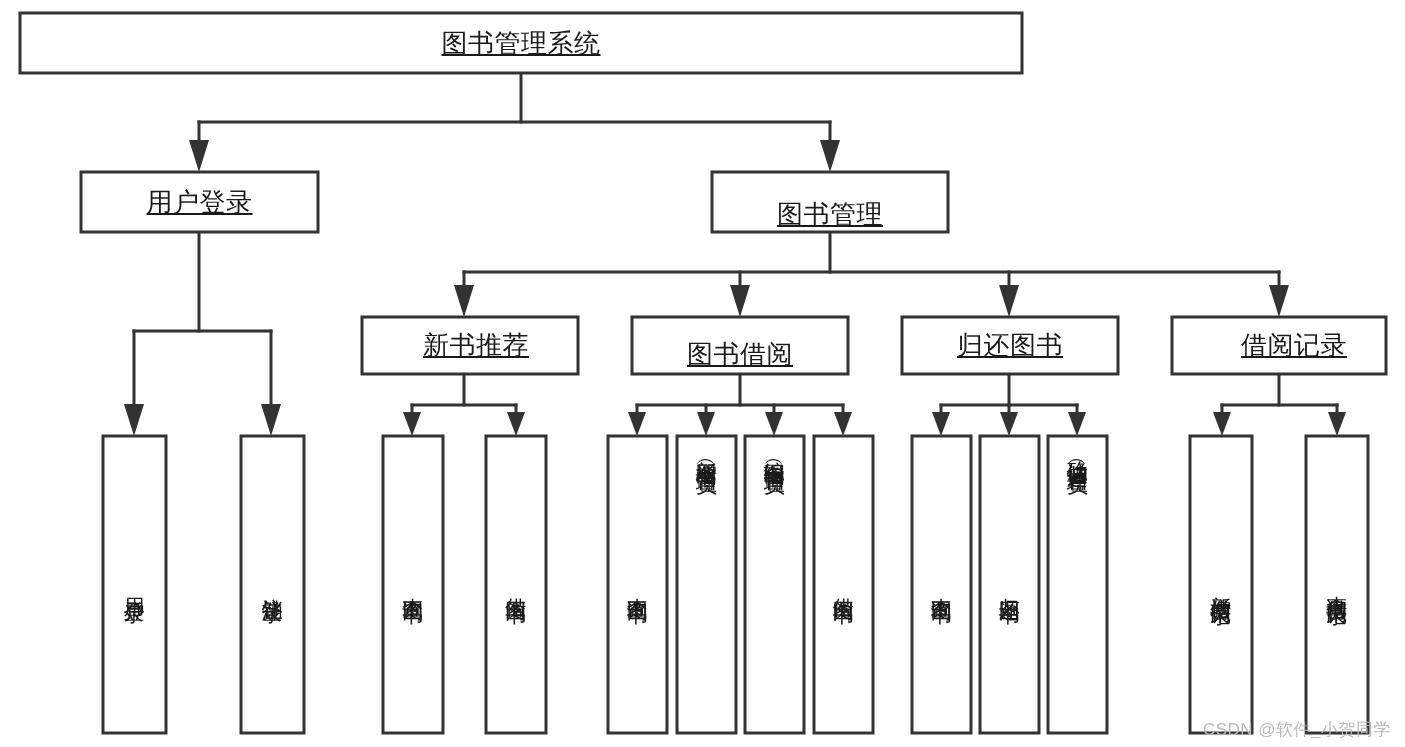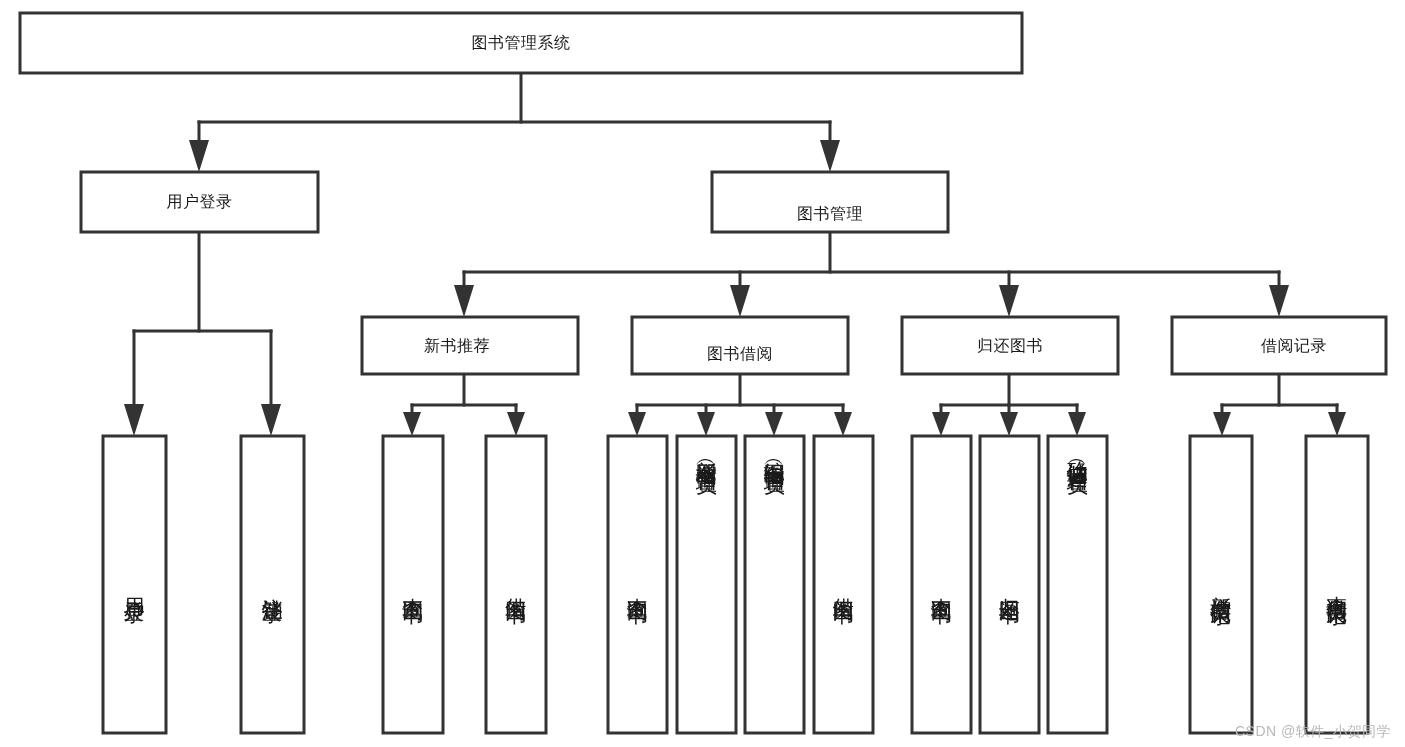--- a/index.html
+++ b/index.html
@@ -41,23 +41,24 @@
   .node-label {
     position: absolute;
     display: flex;
     align-items: center;
     justify-content: center;
     color: #1a1a1a;
     font-family: "Liberation Sans", "DejaVu Sans", sans-serif;
     pointer-events: none;
   }
   .node-label.horizontal {
-    font-size: 16px;
+    font-size: 26px;
     line-height: 1.1;
     letter-spacing: 0.5px;
+    text-decoration: underline;
   }
   .node-label.vertical {
     writing-mode: vertical-rl;
     text-orientation: upright;
     font-size: 21px;
     line-height: 1.12;
     letter-spacing: 2px;
     justify-content: flex-start;
     padding-top: 8px;
     box-sizing: border-box;
@@ -66,21 +67,21 @@
     justify-content: center;
     padding-top: 0;
   }
   .title-label {
     font-size: 22px;
   }
   .watermark {
     position: absolute;
     right: 14px;
     bottom: 6px;
-    font-size: 14px;
+    font-size: 17px;
     color: #b9b9b9;
     font-family: "Liberation Sans", "DejaVu Sans", sans-serif;
     letter-spacing: 0.5px;
     white-space: nowrap;
   }
 </style>
 </head>
 <body>
 
 <div id="canvas">
@@ -179,21 +180,21 @@
 
     <rect class="node-box" x="1190" y="436" width="62" height="297"></rect>
     <rect class="node-box" x="1306" y="436" width="62" height="297"></rect>
   </svg>
 
   <div class="node-label horizontal title-label" style="left:20px; top:13px; width:1002px; height:60px;">图书管理系统</div>
 
   <div class="node-label horizontal" style="left:81px; top:172px; width:237px; height:60px;">用户登录</div>
   <div class="node-label horizontal" style="left:712px; top:184px; width:236px; height:60px;">图书管理</div>
 
-  <div class="node-label horizontal" style="left:349px; top:317px; width:216px; height:57px;">新书推荐</div>
+  <div class="node-label horizontal" style="left:368px; top:317px; width:216px; height:57px;">新书推荐</div>
   <div class="node-label horizontal" style="left:632px; top:317px; width:216px; height:74px;">图书借阅</div>
   <div class="node-label horizontal" style="left:902px; top:317px; width:216px; height:57px;">归还图书</div>
   <div class="node-label horizontal" style="left:1172px; top:317px; width:244px; height:57px;">借阅记录</div>
 
   <div class="node-label vertical v-short" style="left:103px; top:436px; width:63px; height:297px;">用户登录</div>
   <div class="node-label vertical v-short" style="left:241px; top:436px; width:63px; height:297px;">注销登录</div>
 
   <div class="node-label vertical v-short" style="left:383px; top:436px; width:60px; height:297px;">查询图书</div>
   <div class="node-label vertical v-short" style="left:486px; top:436px; width:60px; height:297px;">借阅图书</div>
 

